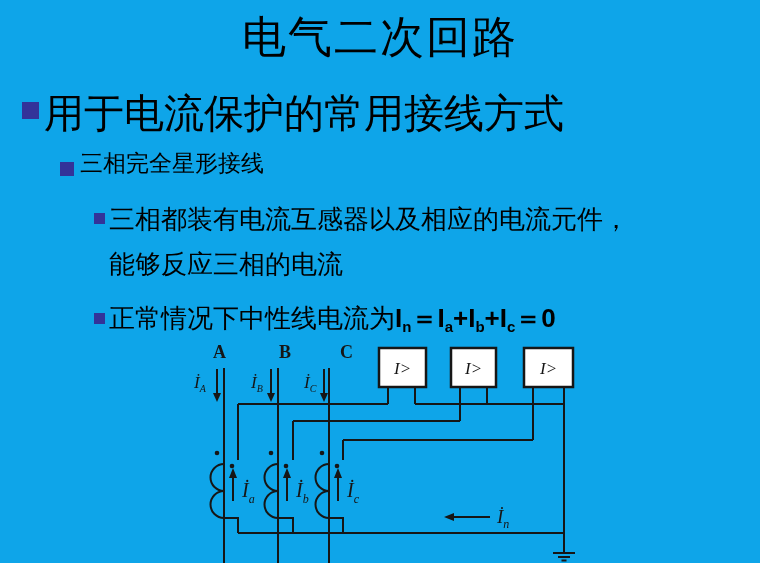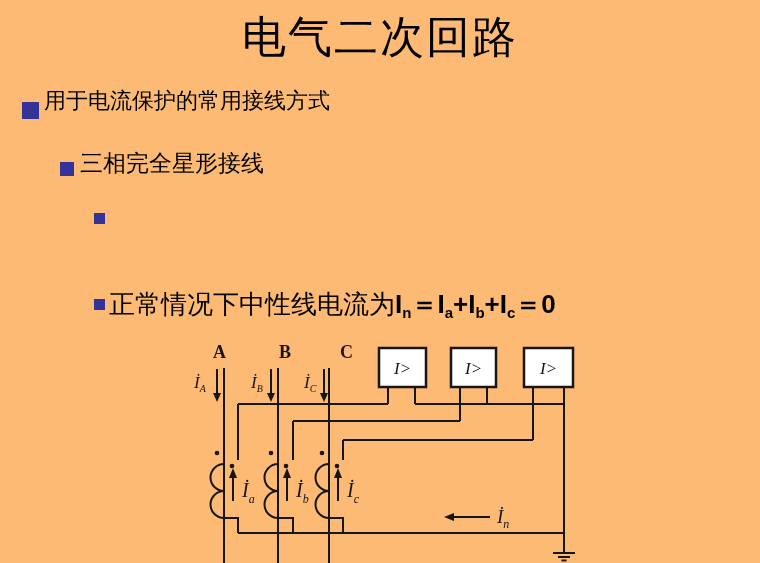--- a/index.html
+++ b/index.html
@@ -1,29 +1,29 @@
 <!DOCTYPE html>
 <html><head>
 <meta charset="utf-8">
 <style>
   html,body{margin:0;padding:0;background:#ffffff;}
   body{width:760px;height:563px;position:relative;overflow:hidden;
        font-family:"Liberation Serif","DejaVu Serif",serif;color:#000;}
-  .slide{position:absolute;inset:0;background:#fdba74;}
+  .slide{position:absolute;inset:0;background:#0ea5e9;}
   .title{position:absolute;top:8px;left:0;right:0;text-align:center;
          font-size:44px;letter-spacing:2px;font-weight:400;}
   .bullet{position:absolute;display:flex;align-items:flex-start;}
   .sq{flex:0 0 auto;background:#333399;display:inline-block;}
-  .b1{left:22px;top:86px;font-size:22px;}
+  .b1{left:22px;top:86px;font-size:40px;}
   .b1 .sq{width:17px;height:17px;margin:16px 5px 0 0;}
   .b2{left:60px;top:148px;font-size:23px;}
   .b2 .sq{width:14px;height:14px;margin:14px 6px 0 0;}
   .b3{left:94px;top:197px;font-size:26px;line-height:45px;width:620px;}
   .b3 .sq{width:11px;height:11px;margin:16px 4px 0 0;}
-  .b4{left:94px;top:284px;font-size:26px;line-height:40px;}
+  .b4{left:94px;top:298px;font-size:26px;line-height:40px;}
   .b4 .sq{width:11px;height:11px;margin:15px 4px 0 0;}
   .formula{font-family:"Liberation Sans","DejaVu Sans",sans-serif;
            font-weight:bold;font-size:26px;white-space:nowrap;}
   .formula sub{font-size:15px;line-height:0;vertical-align:-5px;}
   svg{position:absolute;left:150px;top:338px;}
   svg text{fill:#161616;}
   .wire{stroke:#161616;stroke-width:2;fill:none;}
   .box{stroke:#161616;stroke-width:2.5;fill:#ffffff;}
   .dot{fill:#161616;stroke:none;}
   .ah{fill:#161616;stroke:none;}
@@ -45,20 +45,21 @@
     <span>用于电流保护的常用接线方式</span>
   </div>
 
   <div class="bullet b2">
     <span class="sq"></span>
     <span>三相完全星形接线</span>
   </div>
 
   <div class="bullet b3">
     <span class="sq"></span>
+    <span><span>三相都装有电流互感器以及相应的电流元件，</span><br><span>能够反应三相的电流</span></span>
   </div>
 
   <div class="bullet b4">
     <span class="sq"></span>
     <span><span>正常情况下中性线电流为</span><span class="formula"><span>I</span><sub>n</sub><span>＝</span><span>I</span><sub>a</sub><span>+</span><span>I</span><sub>b</sub><span>+</span><span>I</span><sub>c</sub><span>＝</span><span>0</span></span></span>
   </div>
 
   <svg width="470" height="225" viewBox="150 338 470 225">
 
     <g>

